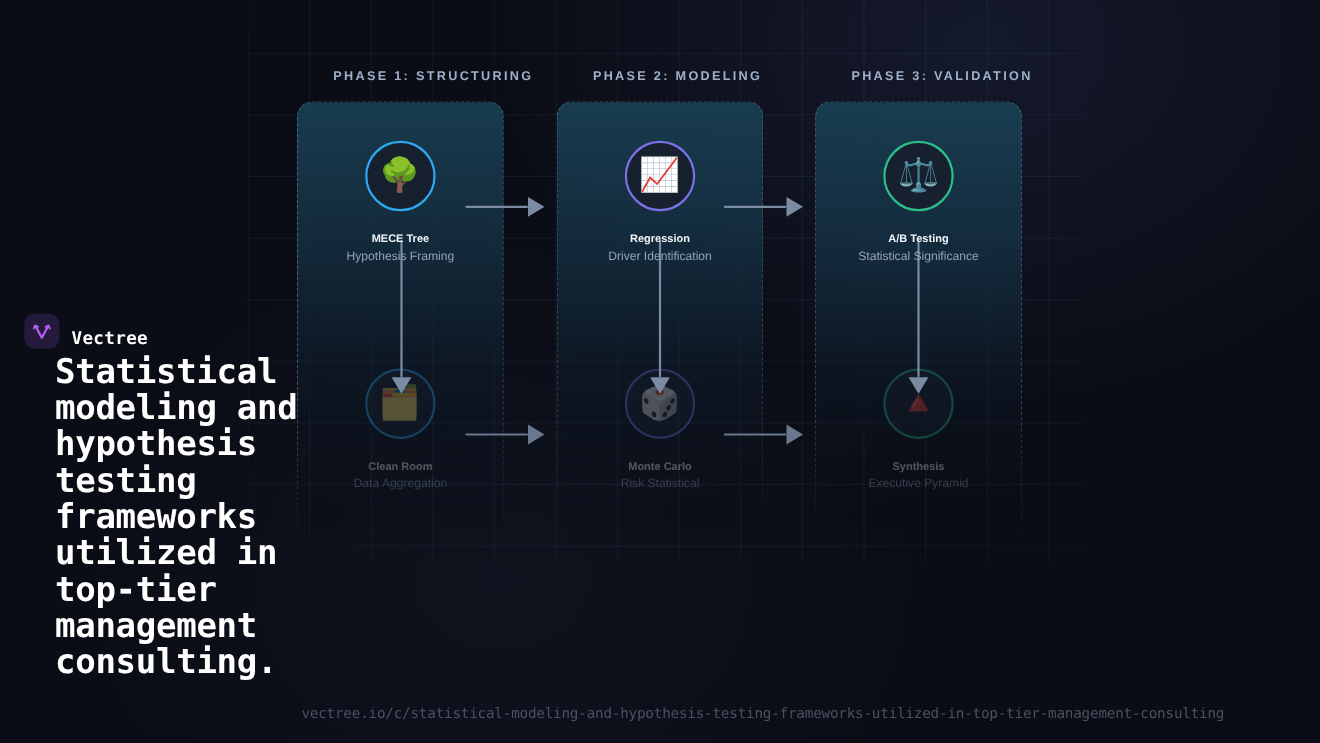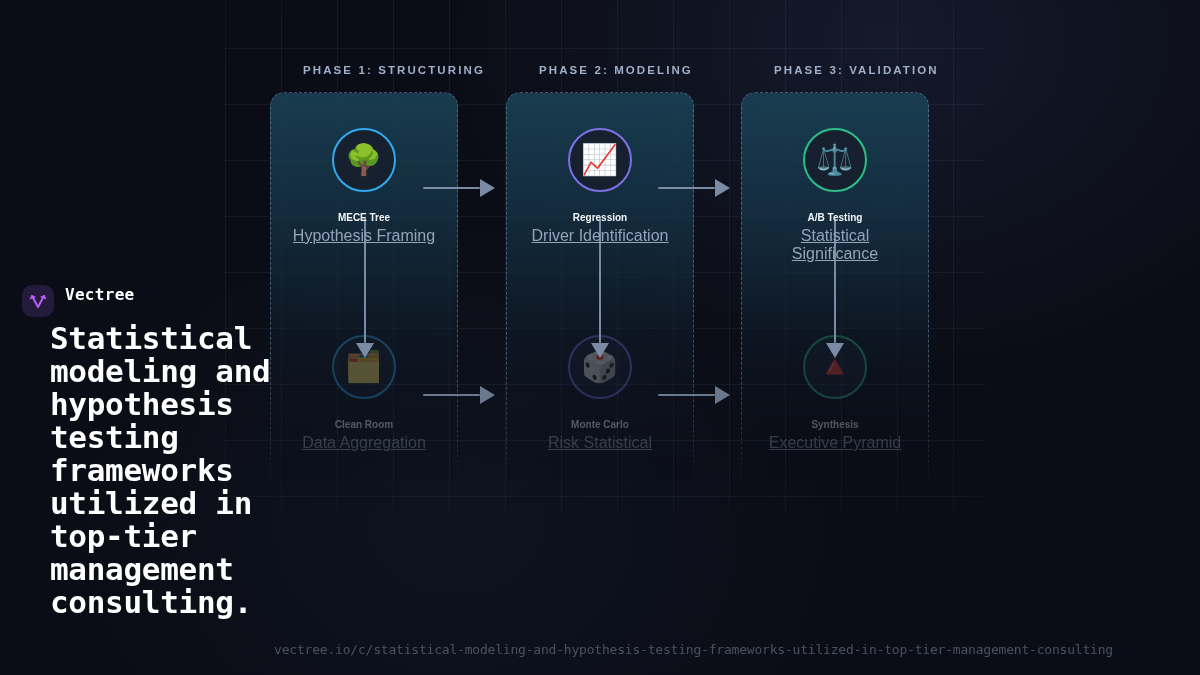--- a/index.html
+++ b/index.html
@@ -76,22 +76,22 @@
     font-size:30px; line-height:1;
     position:relative; z-index:3;
   }
   .node-title {
     margin-top:20px;
     font-size:10px; font-weight:700; color:#f1f5f9;
     position:relative; z-index:3;
   }
   .node-sub {
     margin-top:4px;
-    font-size:16px; font-weight:400; color:#94a3b8;
-    position:relative; z-index:3;text-decoration:underline;
+    font-size:11px; font-weight:400; color:#94a3b8;
+    position:relative; z-index:3;
   }
 
   
   .conn-h {
     position:absolute; height:12px; z-index:2;
     display:flex; align-items:center;
   }
   .conn-h .shaft {
     height:2.5px; background:#7a8ba3; flex:1 1 auto; border-radius:1px;
   }
@@ -113,21 +113,21 @@
     width:0; height:0;
     border-left:9px solid transparent;
     border-right:9px solid transparent;
     border-top:15px solid #7a8ba3;
     flex:0 0 auto;
   }
 
   
   .brand {
     position:absolute; left:22px; top:285px;
-    display:flex; align-items:flex-start; gap:11px;
+    display:flex; align-items:flex-end; gap:11px;
   }
   .brand-mark {
     width:32px; height:32px; border-radius:10px;
     background:#241b3c;
     display:flex; align-items:center; justify-content:center;
   }
   .brand-name {
     font-family:"DejaVu Sans Mono", monospace;
     font-size:16px; font-weight:700; color:#ffffff;
     letter-spacing:0.3px;

